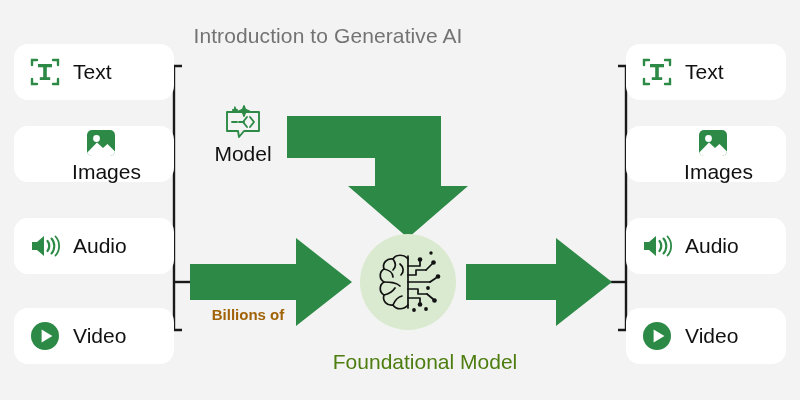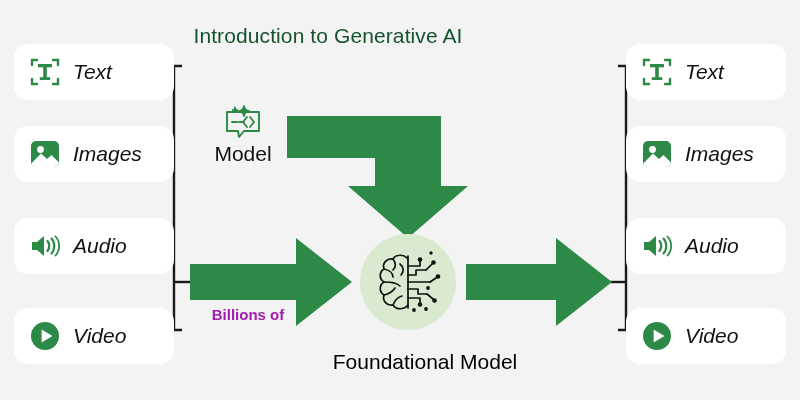--- a/index.html
+++ b/index.html
@@ -22,54 +22,53 @@
   }
 
   
   .title {
     position: absolute;
     left: 0;
     top: 24px;
     width: 656px;
     text-align: center;
     font-size: 21px;
-    color: #14532d;
+    color: #737373;
     letter-spacing: 0.1px;
   }
 
   
   .pill {
     position: absolute;
     height: 56px;
     background: #ffffff;
     border-radius: 14px;
     display: flex;
     align-items: center;
     box-sizing: border-box;
-    font-style: italic;
   }
   .pill.left  { left: 14px;  width: 160px; padding-left: 14px; }
   .pill.right { left: 626px; width: 160px; padding-left: 14px; }
 
   .pill .ico {
     width: 34px;
     height: 34px;
     flex: 0 0 34px;
     display: block;
   }
   .pill .plabel {
     margin-left: 11px;
     font-size: 21px;
     color: #111111;
     white-space: nowrap;
   }
 
   
   .row0 { top: 44px; }
-  .row1 { top: 126px; }
+  .row1 { top: 126px; flex-direction: column; }
   .row2 { top: 218px; }
   .row3 { top: 308px; }
 
   
   #art {
     position: absolute;
     left: 0;
     top: 0;
     width: 800px;
     height: 400px;
@@ -98,31 +97,31 @@
 
   
   .param-label {
     position: absolute;
     left: 190px;
     top: 306px;
     width: 116px;
     text-align: center;
     font-size: 15px;
     line-height: 17px;
-    color: #a21caf;
+    color: #a16207;
     font-weight: 600;
   }
   .fm-label {
     position: absolute;
     left: 300px;
     top: 350px;
     width: 250px;
     text-align: center;
     font-size: 21px;
-    color: #000000;
+    color: #4d7c0f;
   }
 
   
   .brain-circle {
     position: absolute;
     left: 360px;
     top: 234px;
     width: 96px;
     height: 96px;
   }

